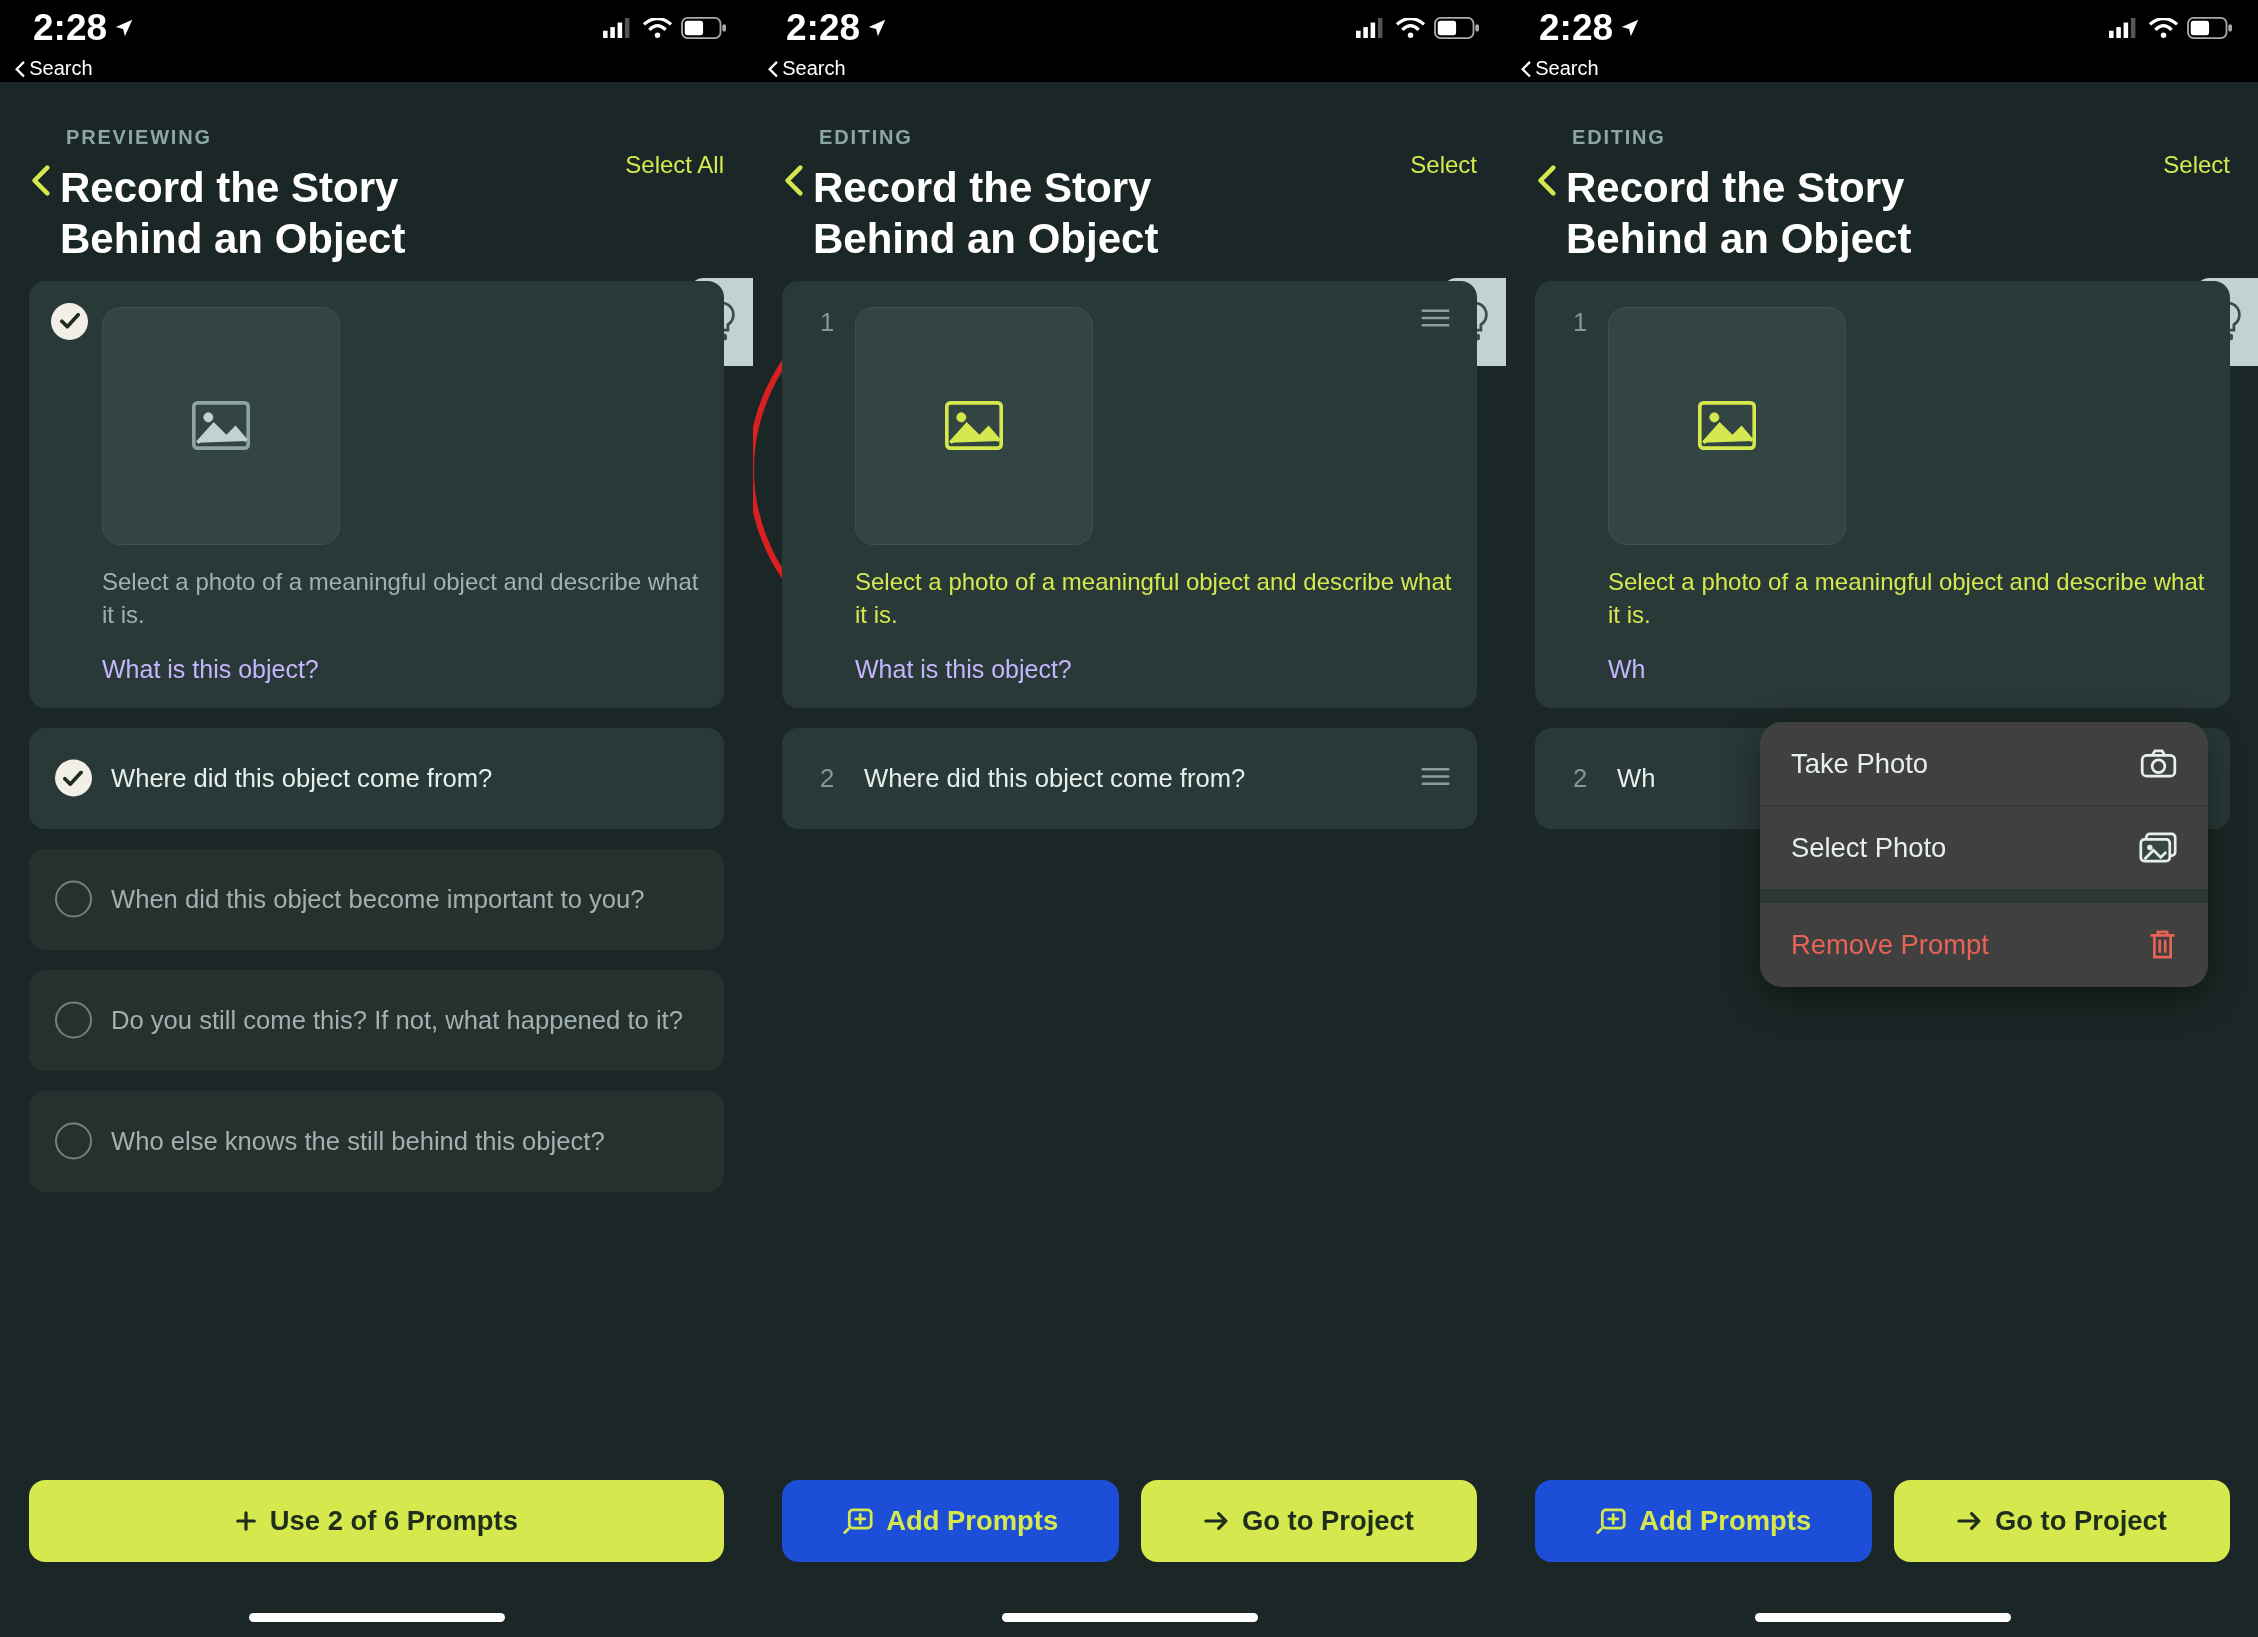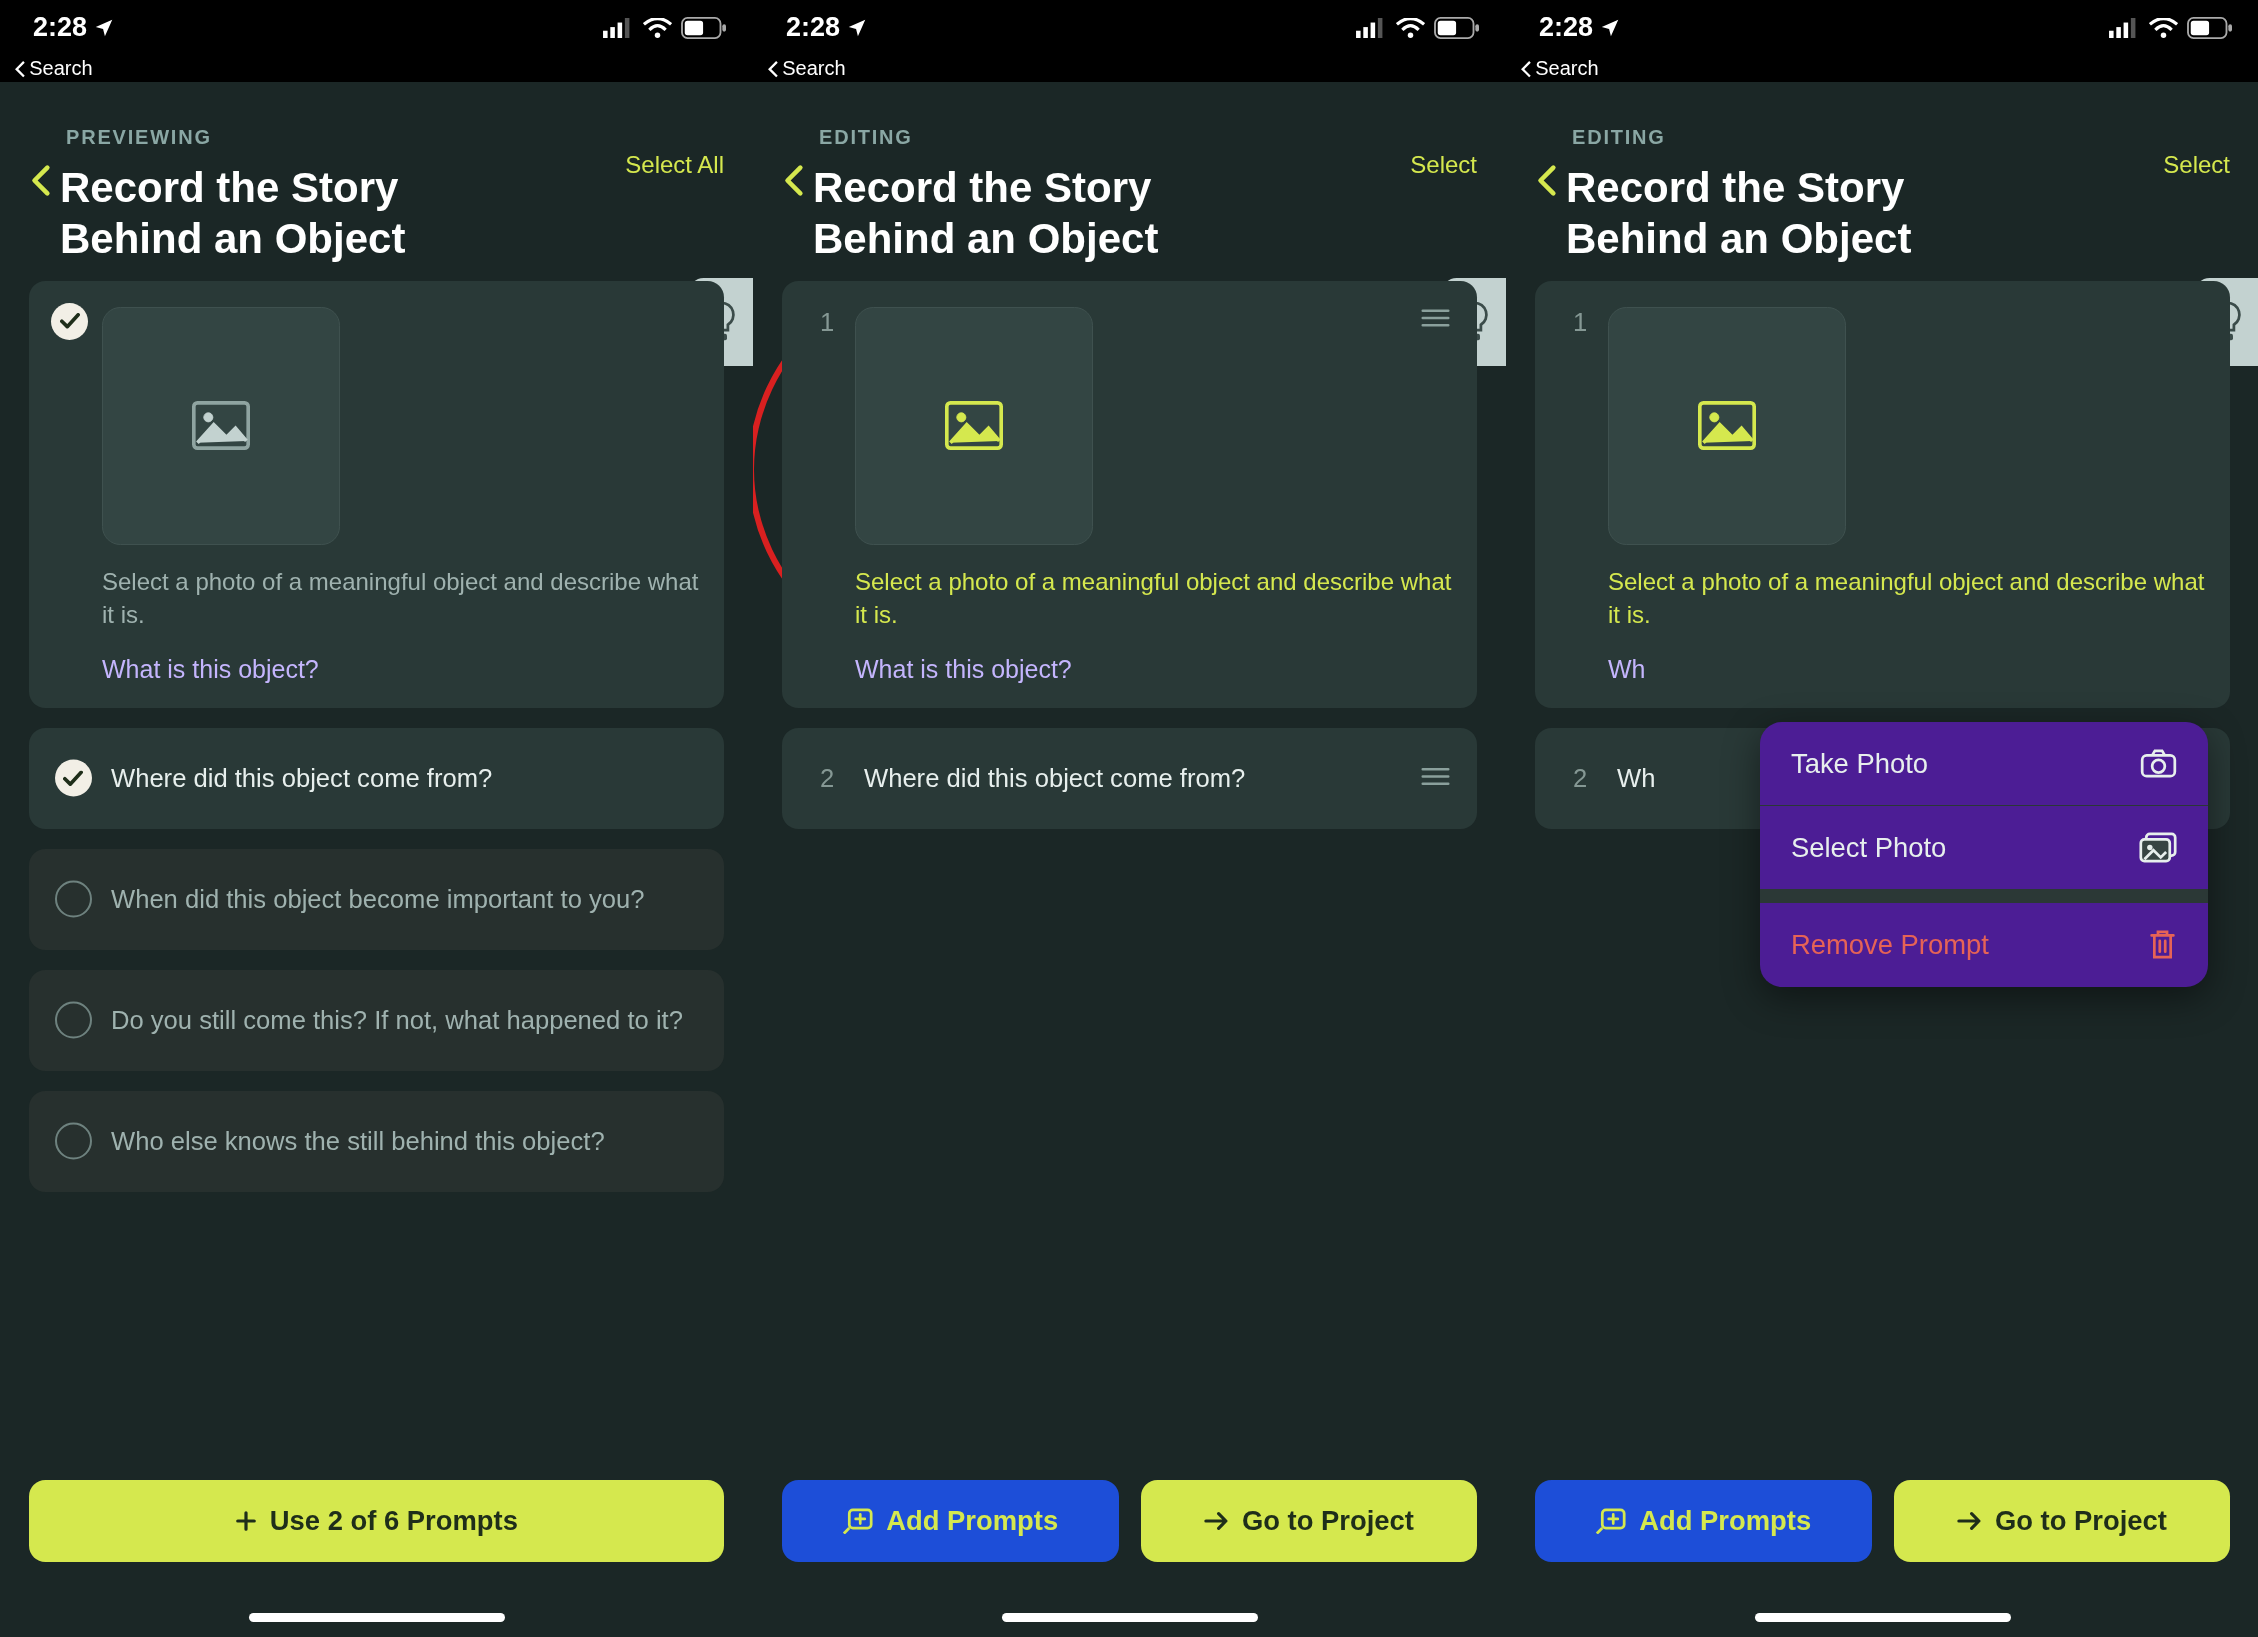--- a/index.html
+++ b/index.html
@@ -2,21 +2,21 @@
 <html style="font-size:14.6px"><head>
 <meta charset="utf-8">
 <style>
   * { margin: 0; padding: 0; box-sizing: border-box; }
   html, body { width: 100%; height: 100%; background:#000; font-family: -apple-system, "Helvetica Neue", Arial, sans-serif; -webkit-font-smoothing: antialiased; }
   .canvas { width: 2259px; height: 1637px; display:flex; background:#000; position:relative; }
   .phone { flex:1; position:relative; background:#1b2726; display:flex; flex-direction:column; overflow:hidden; }
   .phone + .phone { margin-left:0; }
   
   .status-bar { height:55px; background:#000; color:#fff; display:flex; align-items:center; justify-content:space-between; padding:0 25.6px 0 33px; }
-  .status-left { display:flex; align-items:center; gap:6px; font-size:27px; font-weight:600; }
+  .status-left { display:flex; align-items:center; gap:6px; font-size:37px; font-weight:600; }
   .status-right { display:flex; align-items:center; gap:9.1px; }
   .loc-arrow svg, .status-right svg { display:block; }
   .back-search { height:27.4px; background:#000; color:#fff; display:flex; align-items:center; gap:1.8px; padding:0 0 0 12.8px; font-size:20px; }
   .back-search svg { display:block; }
 
   .header { padding:44px 29px 16.4px 29px; position:relative; }
   .eyebrow { color:#8aa7a4; font-size:20px; font-weight:700; letter-spacing:1.8px; text-transform:uppercase; margin-left:37px; margin-bottom:12.8px;}
   .title-row { display:flex; align-items:flex-start; }
   .chev-back { width:31px; display:flex; align-items:flex-start; padding-top:1.8px; }
   .title { color:#fff; font-size:42px; font-weight:700; line-height:1.22; max-width:475px; }
@@ -53,21 +53,21 @@
   .red-circle { position:absolute; border:6.4px solid #d92020; border-radius:50%; pointer-events:none; }
 
   .footer { position:absolute; bottom:62px; left:0; right:0; padding:13px 29px; display:flex; gap:22px; }
   .btn { flex:1; height:82px; border-radius:16.4px; display:flex; align-items:center; justify-content:center; gap:12.8px; font-size:27.4px; font-weight:600; }
   .btn.primary { background:#d5e84e; color:#1f2e1a; }
   .btn.secondary { background:#1d4ed8; color:#d5e84e; }
 
   .home-indicator { position:absolute; bottom:14.6px; left:50%; transform:translateX(-50%); width:256px; height:9.1px; border-radius:9.1px; background:#fff; }
 
   
-  .popup { position:absolute; right:51px; top:722px; width:448px; background:#4c1d95; border-radius:22px; overflow:hidden; box-shadow:0 11px 37px rgba(0,0,0,.45); }
+  .popup { position:absolute; right:51px; top:722px; width:448px; background:#404040; border-radius:22px; overflow:hidden; box-shadow:0 11px 37px rgba(0,0,0,.45); }
   .popup-item { height:84px; display:flex; align-items:center; justify-content:space-between; padding:0 31px; color:#e7efed; font-size:27.4px; border-bottom:0.9px solid #2b3836; }
   .popup-item:last-child { border-bottom:none; }
   .popup-item.danger { color:#e66356; }
   .popup-sep { height:12.8px; background:#2b3836; }
 </style>
 </head>
 <body>
 
 <div class="canvas">
 

